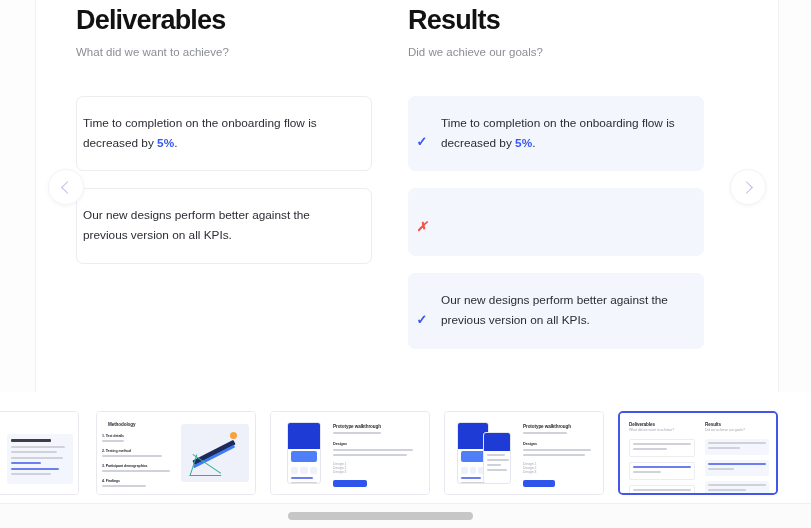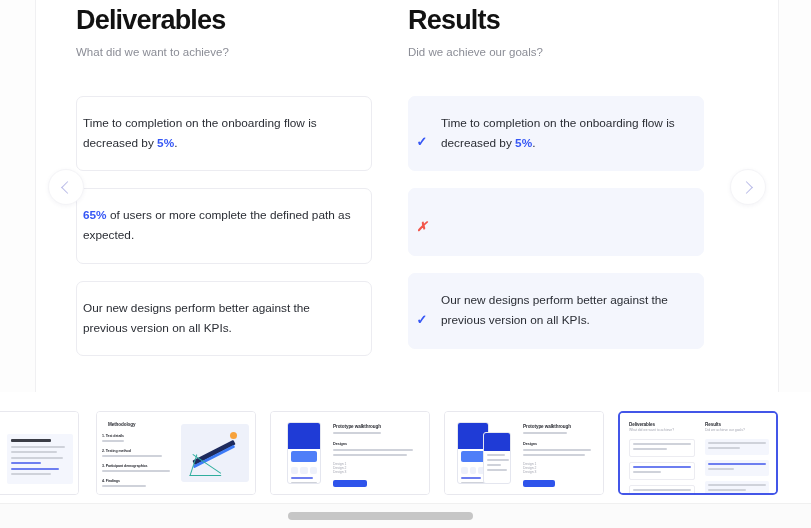--- a/index.html
+++ b/index.html
@@ -127,23 +127,20 @@
         <div class="col">
           <div class="col-heading">Deliverables</div>
           <div class="col-sub">What did we want to achieve?</div>
 
           <div class="card-list">
 
             <div class="card plain">
               <div class="card-body"><span>Time to completion on the onboarding flow is decreased by </span><span class="hl">5%</span><span>.</span></div>
             </div>
 
-            <div class="card plain">
-              <div class="card-body"><span></span><span class="hl">65%</span><span> of users or more complete the defined path as expected.</span></div>
-            </div>
 
             <div class="card plain">
               <div class="card-body"><span>Our new designs perform better against the previous version on all KPIs.</span><span class="hl"></span><span></span></div>
             </div>
 
           </div>
         </div>
 
         <div class="col">
           <div class="col-heading">Results</div>

